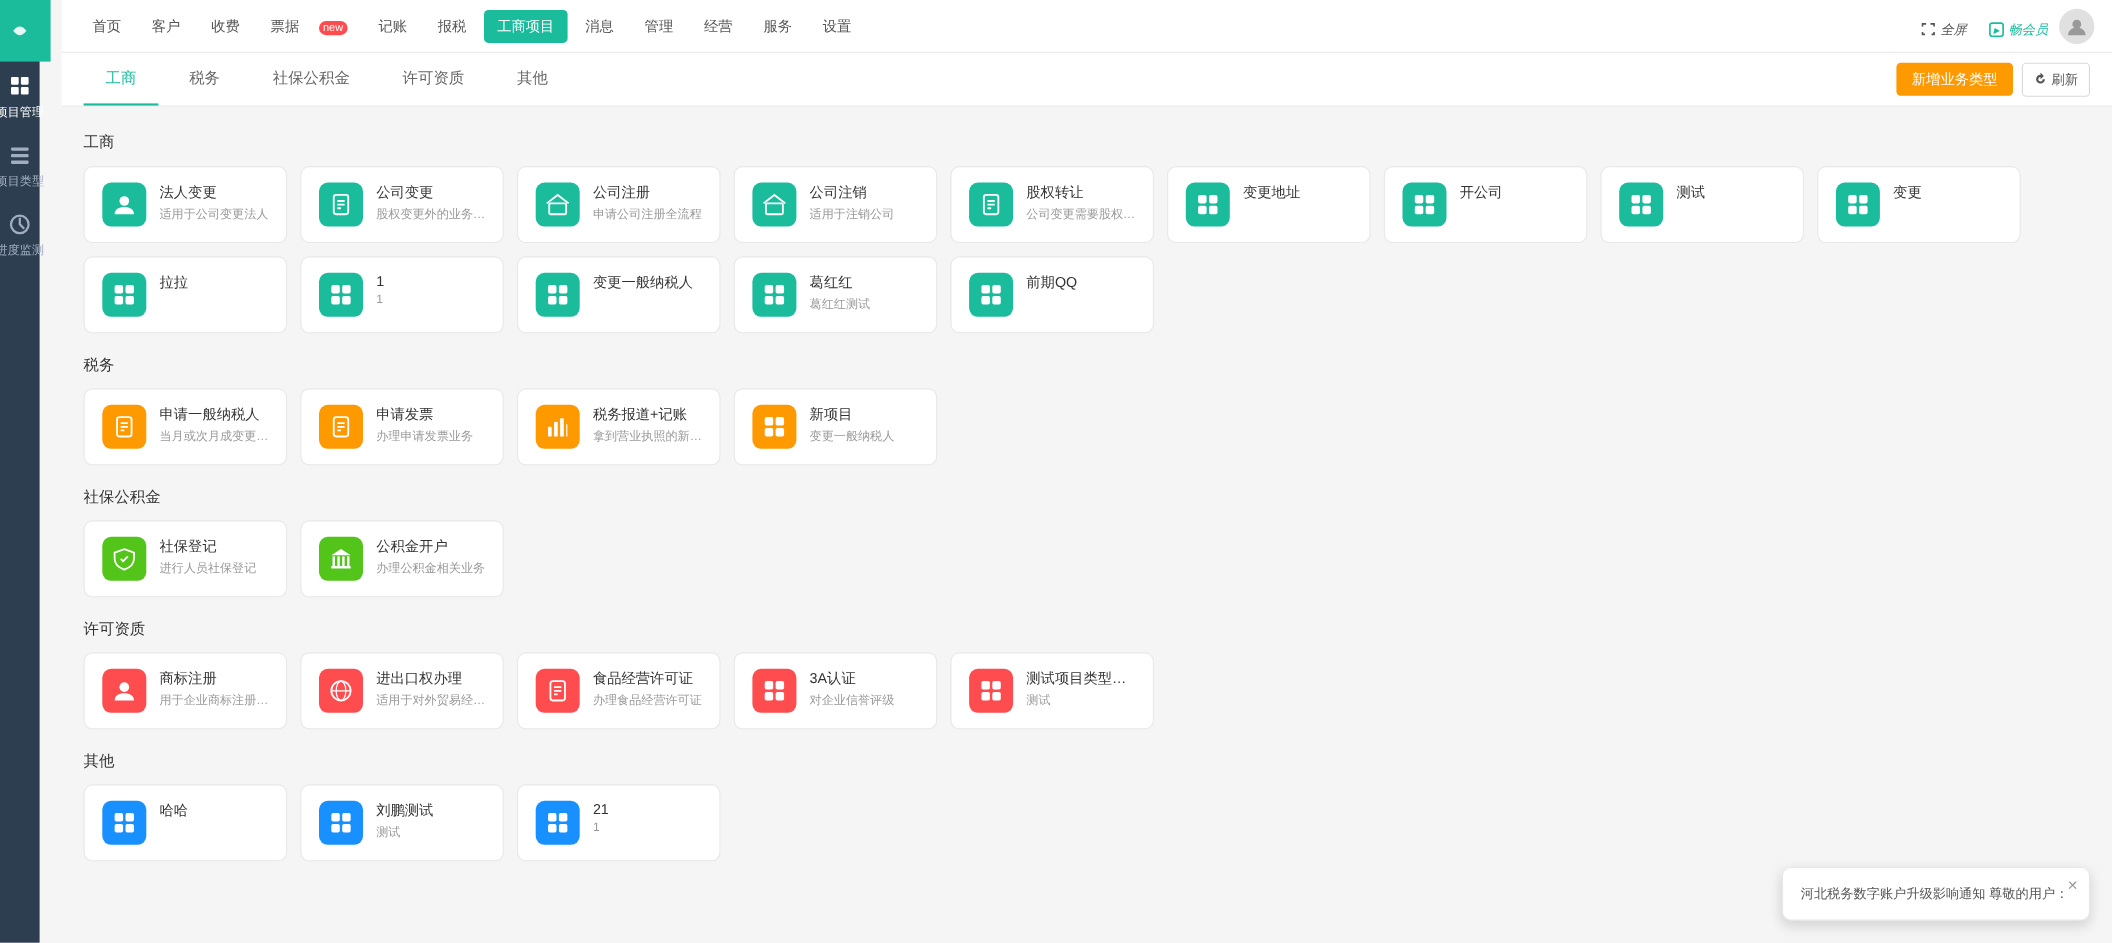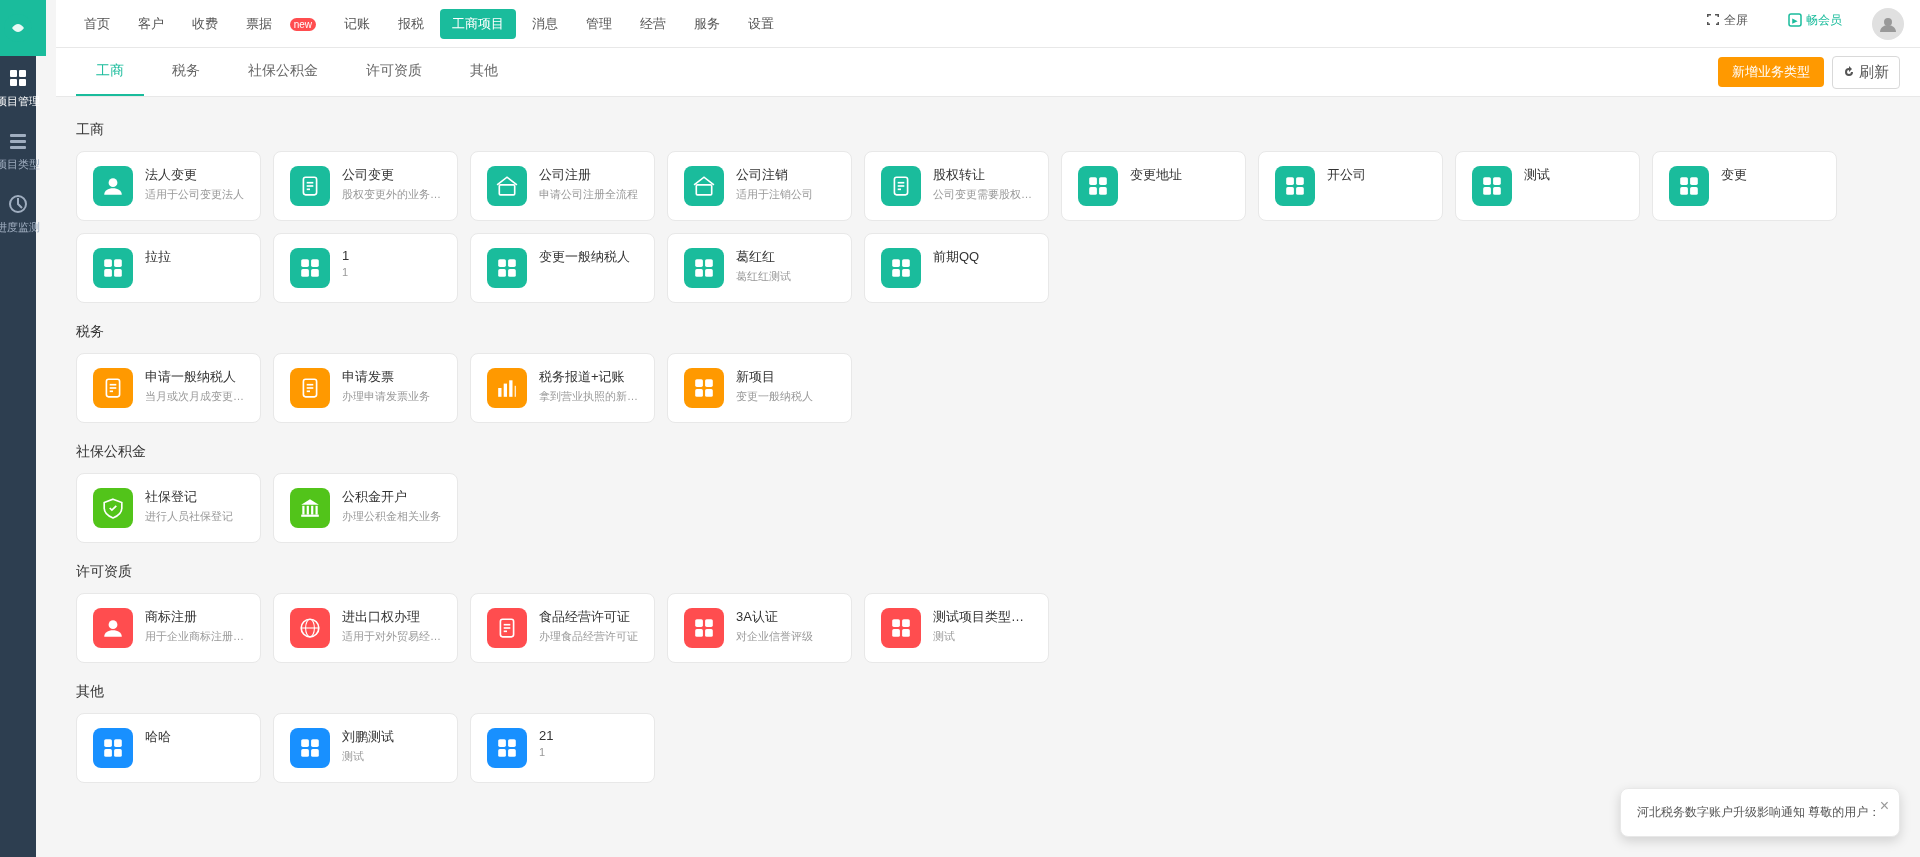--- a/index.html
+++ b/index.html
@@ -34,21 +34,21 @@
     .nav-item {
       padding: 6px 12px; border-radius: 4px; cursor: pointer; font-size: 13px;
       color: #555; white-space: nowrap;
     }
     .nav-item.active { background: #1abc9c; color: #fff; }
     .nav-badge {
       display: inline-block; background: #ff4d4f; color: #fff;
       font-size: 10px; padding: 1px 4px; border-radius: 8px; margin-left: 14px;
     }
     .navbar-right {
-      margin-left: auto; display: flex; align-items: flex-start; gap: 20px;
+      margin-left: auto; display: flex; align-items: flex-end; gap: 0; font-style: italic;
     }
     .navbar-right-btn {
       padding: 4px 10px; font-size: 12px; color: #555; cursor: pointer;
       display: flex; align-items: center; gap: 4px;
     }
     .avatar {
       width: 32px; height: 32px; border-radius: 50%; background: #e0e0e0;
       display: flex; align-items: center; justify-content: center; cursor: pointer;
     }
 
@@ -70,21 +70,21 @@
     .tab.active { color: #1abc9c; border-bottom-color: #1abc9c; }
     .tabs-right {
       margin-left: auto; display: flex; align-items: center; gap: 8px;
     }
     .btn-new-type {
       background: #ff9900; color: #fff; padding: 6px 14px; border-radius: 4px;
       font-size: 13px; cursor: pointer; border: none;
     }
     .btn-refresh {
       background: none; border: 1px solid #d9d9d9; padding: 6px 10px;
-      border-radius: 4px; cursor: pointer; font-size: 15px; color: #555;
+      border-radius: 4px; cursor: pointer; font-size: 12px; color: #555;
       display: flex; align-items: center; gap: 4px;
     }
 
     
     .content {
       padding: 16px 20px;
     }
     .section-title {
       font-size: 14px; color: #333; font-weight: 500; margin-bottom: 12px; margin-top: 8px;
     }

